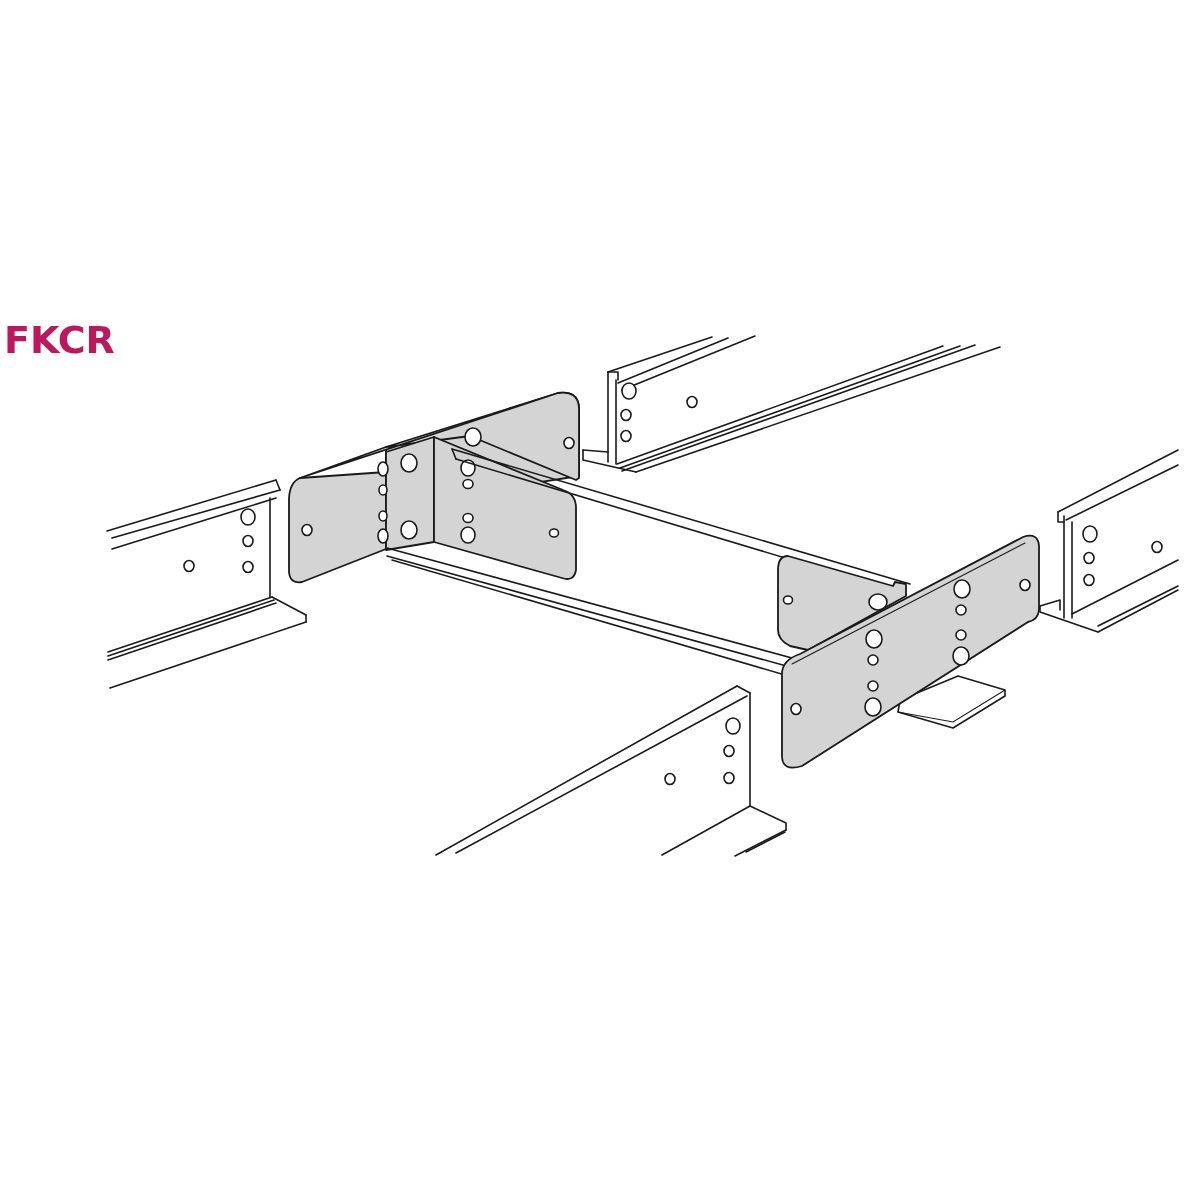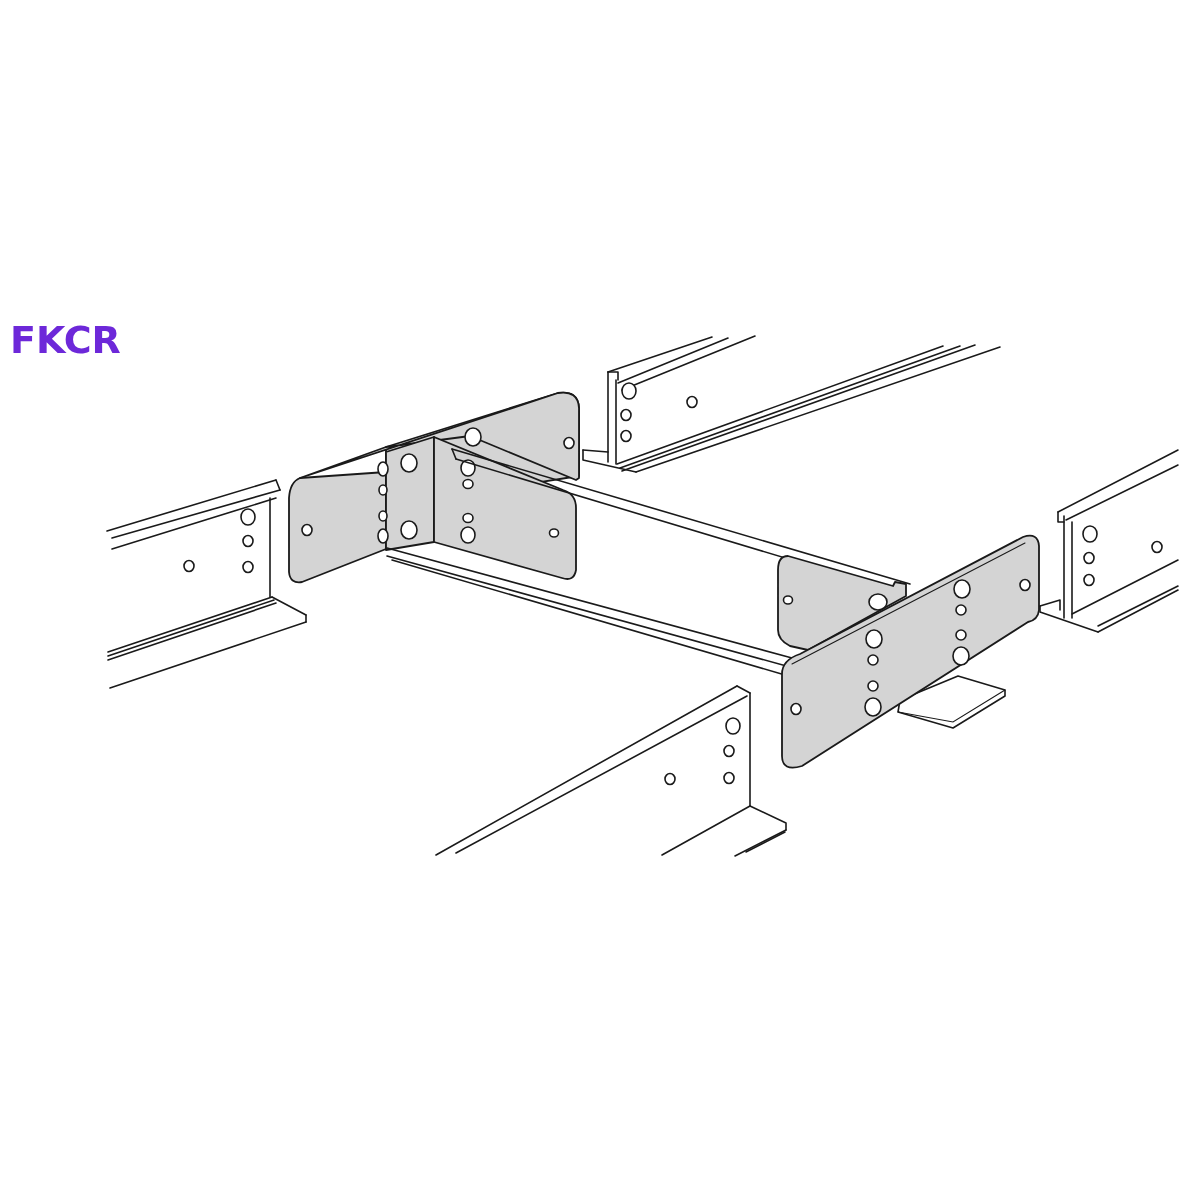--- a/index.html
+++ b/index.html
@@ -1,20 +1,20 @@
 <!DOCTYPE html>
 <html><head>
   <meta charset="utf-8">
   <style>
     html, body { margin: 0; padding: 0; background: #ffffff; }
     body { width: 1200px; height: 1200px; position: relative; overflow: hidden; }
     .label {
-      position: absolute; left: 10px; top: 318px;
+      position: absolute; left: 4px; top: 318px;
       font-family: "DejaVu Sans", "Liberation Sans", sans-serif;
-      font-weight: bold; font-size: 38px; color: #6d28d9; letter-spacing: 0px; text-align: center;
+      font-weight: bold; font-size: 38px; color: #be185d; letter-spacing: 0px; text-align: center;
     }
     svg.drawing { position: absolute; left: 0; top: 0; }
     .ln { fill: none; stroke: #1a1a1a; stroke-width: 1.6; stroke-linejoin: round; stroke-linecap: round; }
     .ln-thin { fill: none; stroke: #1a1a1a; stroke-width: 1.1; stroke-linecap: round; }
     .face { fill: #ffffff; stroke: #1a1a1a; stroke-width: 1.6; stroke-linejoin: round; }
     .plate { stroke: #1a1a1a; stroke-width: 1.8; stroke-linejoin: round; }
     .hole { fill: #ffffff; stroke: #1a1a1a; stroke-width: 1.6; }
   </style>
 </head>
 <body>

